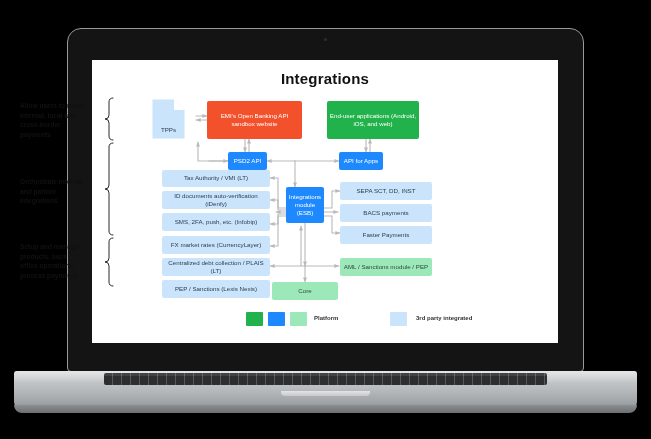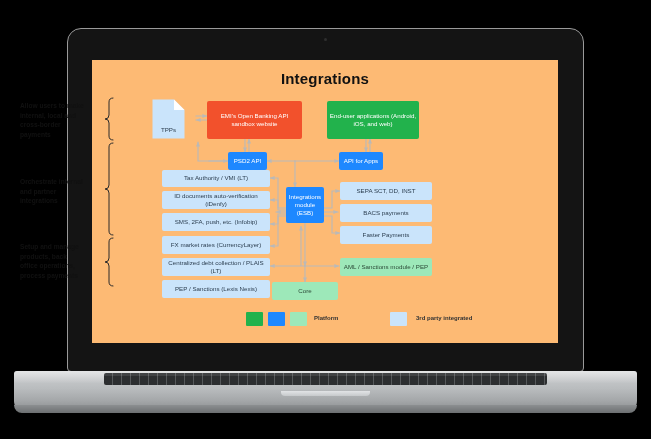--- a/index.html
+++ b/index.html
@@ -7,21 +7,21 @@
        font-family:"Liberation Sans","DejaVu Sans",sans-serif;}
 
   #stage{position:relative;width:651px;height:439px;background:#000;}
 
   
   .lid{position:absolute;left:67px;top:28px;width:517px;height:344px;
        background:#141414;border-radius:14px 14px 4px 4px;
        border:1.5px solid #9a9a9a;box-sizing:border-box;}
   .camera{position:absolute;left:50%;top:9px;width:3px;height:3px;margin-left:-1.5px;
           background:#2e2e2e;border-radius:50%;}
-  .screen{position:absolute;left:92px;top:60px;width:466px;height:283px;background:#fdba74;}
+  .screen{position:absolute;left:92px;top:60px;width:466px;height:283px;background:#ffffff;}
 
   .base{position:absolute;left:14px;top:371px;width:623px;height:42px;
         background:linear-gradient(180deg,#cfd1d3 0%,#b9bcbe 42%,#a3a6a8 72%,#86898b 100%);
         border-radius:3px 3px 12px 12px;}
   .base-inner{position:absolute;left:0;top:0;width:100%;height:100%;
         background:linear-gradient(180deg,rgba(255,255,255,.45),rgba(255,255,255,0) 30%);
         border-radius:3px 3px 12px 12px;}
   .keyboard{position:absolute;left:104px;top:373px;width:443px;height:12px;
         background:#3b3d3f;border-radius:2px;
         background-image:repeating-linear-gradient(90deg,#2c2e30 0 8px,#56595b 8px 9px);}

